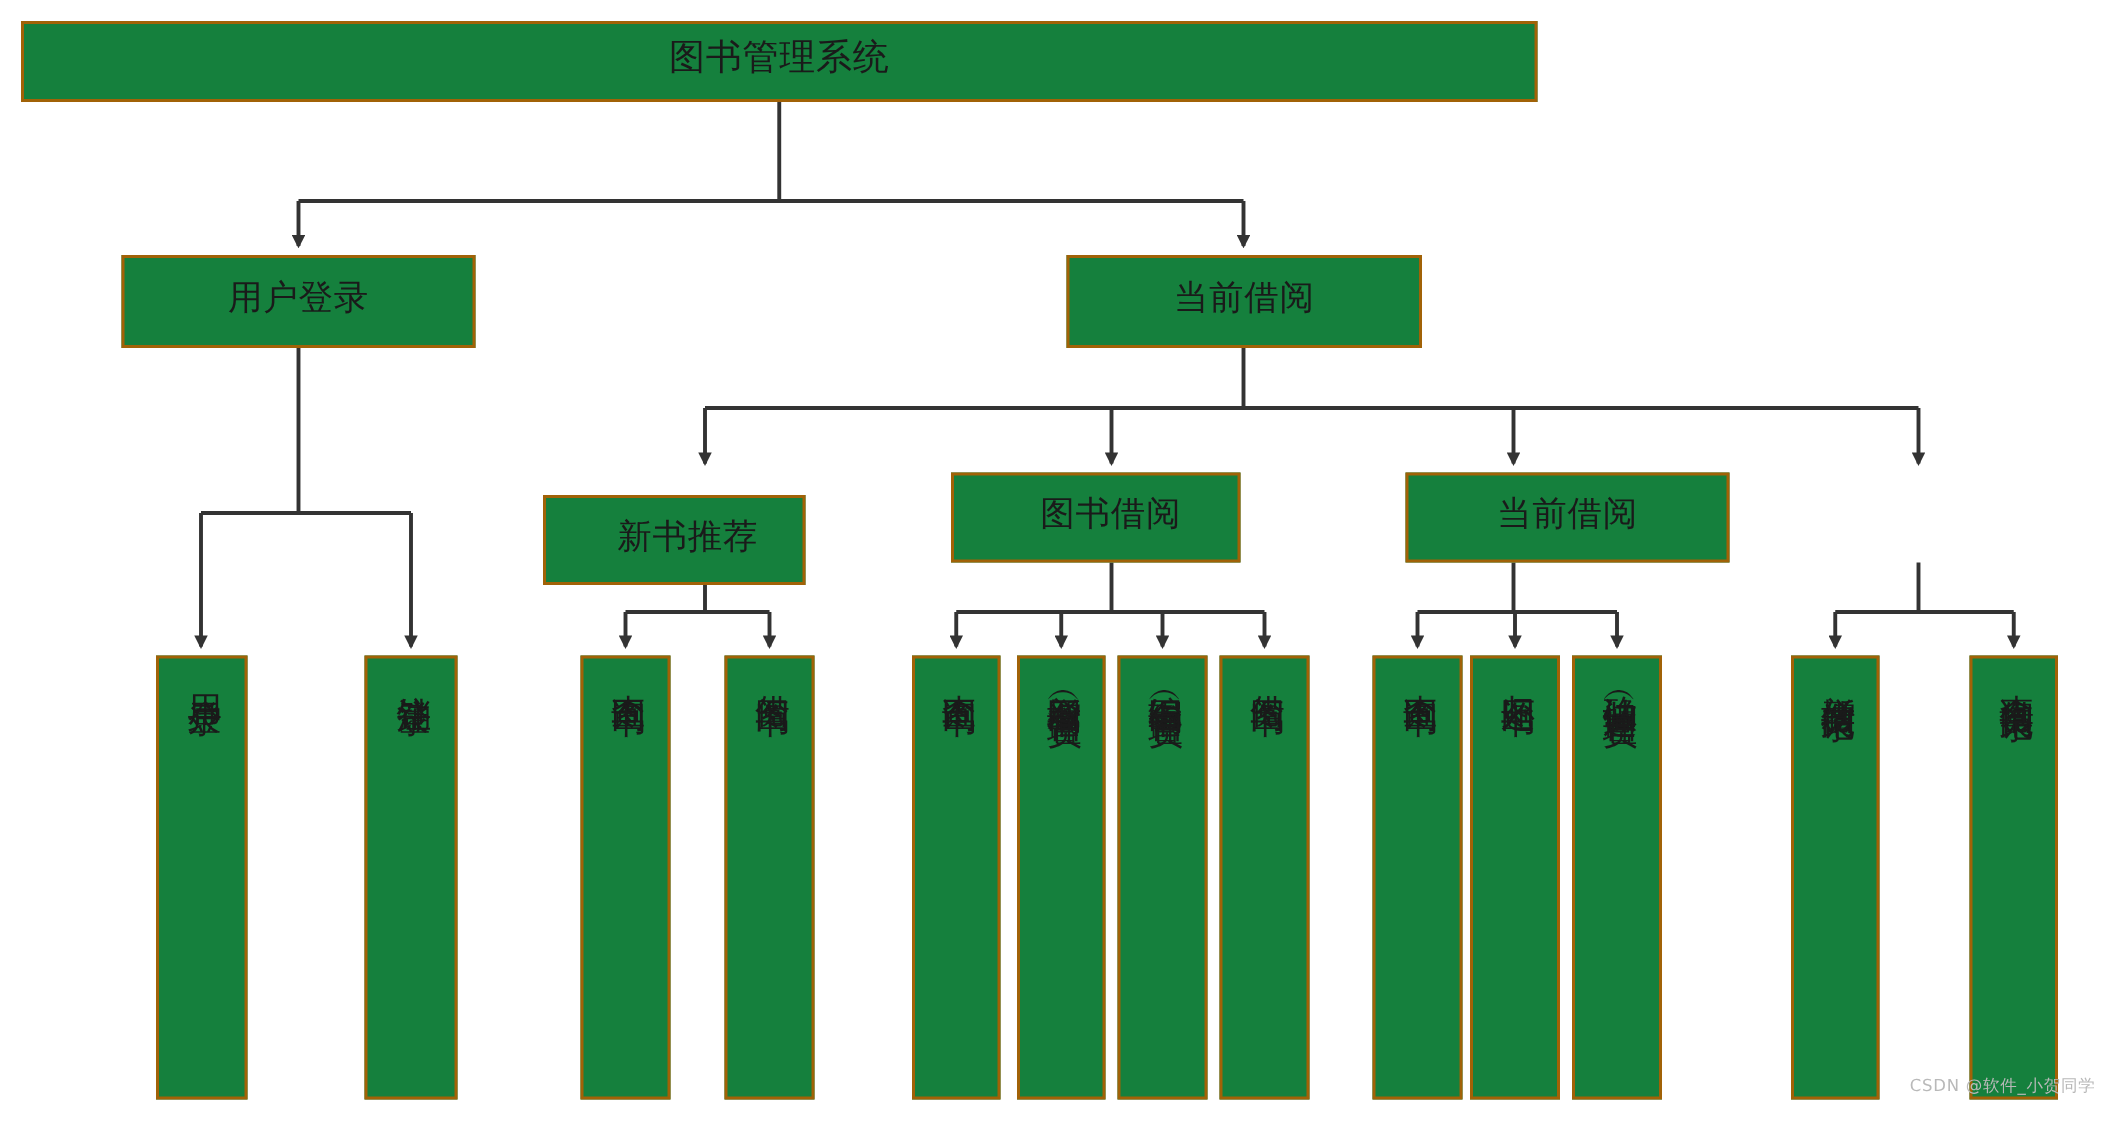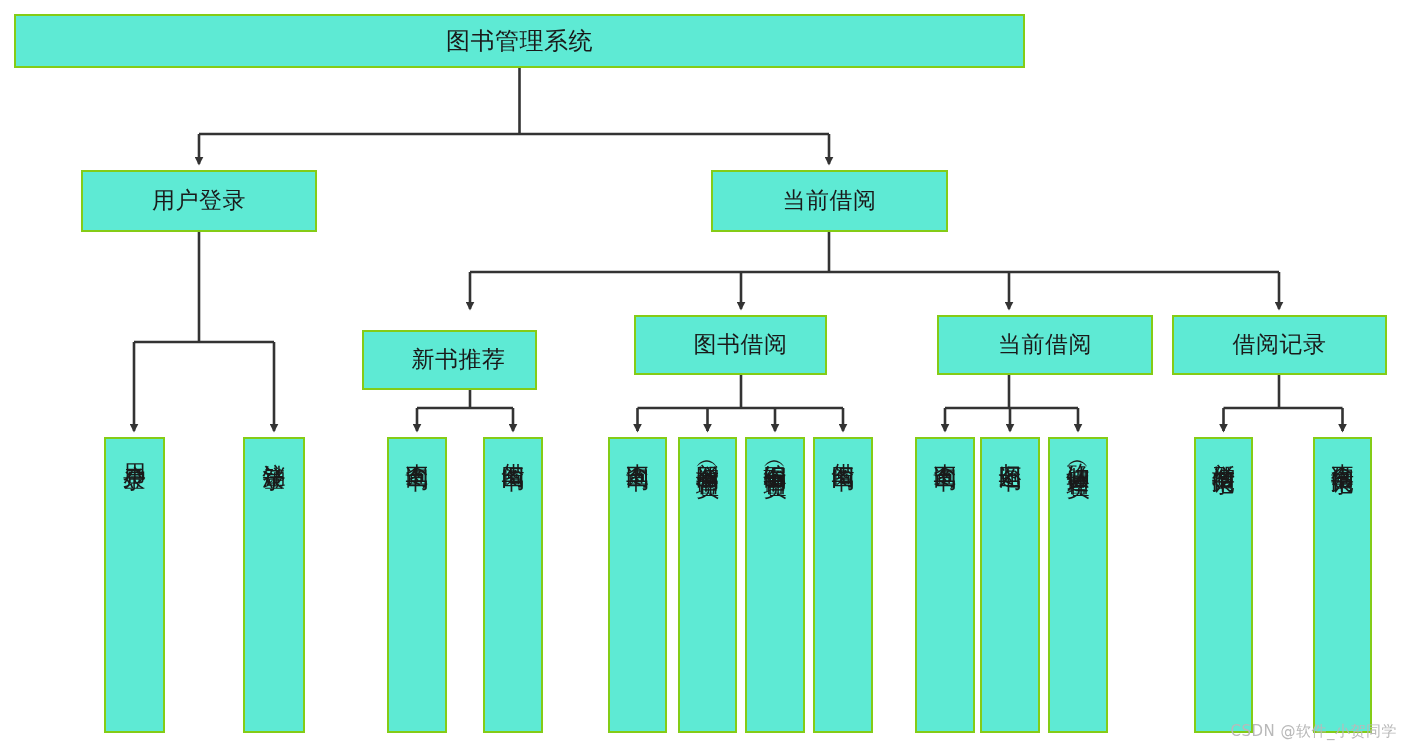--- a/index.html
+++ b/index.html
@@ -22,26 +22,27 @@
     position: absolute;
     left: 0;
     top: 0;
     width: 1405px;
     height: 747px;
     pointer-events: none;
   }
   .node {
     position: absolute;
     box-sizing: border-box;
-    background: #5eead4;
-    border: 2px solid #84cc16;
+    background: #15803d;
+    border: 2px solid #a16207;
     display: flex;
     align-items: center;
     justify-content: center;
     color: #1a1a1a;
+    font-family: Liberation Mono, monospace;
   }
   .node-label {
     display: block;
     text-align: center;
     line-height: 1.18;
     color: #1a1a1a;
   }
   
   .node.horiz .node-label {
     font-size: 23px;
@@ -61,22 +62,22 @@
     writing-mode: vertical-rl;
     text-orientation: upright;
     font-size: 23px;
     line-height: 1.0;
     letter-spacing: 2px;
     white-space: nowrap;
   }
   .watermark {
     position: absolute;
     right: 8px;
-    bottom: 6px;
-    font-size: 15px;
+    bottom: 16px;
+    font-size: 11px;
     color: #b9b9b9;
     white-space: nowrap;
     letter-spacing: 0.5px;
   }
 </style>
 </head>
 <body>
 
 <div id="diagram-root">
 
@@ -143,23 +144,20 @@
 
   <div class="node horiz" style="left:362px; top:330px; width:175px; height:60px;padding-left:18px;">
     <span class="node-label">新书推荐</span>
   </div>
   <div class="node horiz" style="left:634px; top:315px; width:193px; height:60px;padding-left:20px;">
     <span class="node-label">图书借阅</span>
   </div>
   <div class="node horiz" style="left:901px; top:315px; width:216px; height:60px;margin-left:36px;">
     <span class="node-label">当前借阅</span>
   </div>
-  <div class="node horiz" style="left:1172px; top:315px; width:215px; height:60px;">
-    <span class="node-label">借阅记录</span>
-  </div>
 
   <div class="node vert" style="left:104px; top:437px; width:61px; height:296px;">
     <span class="node-label">用户登录</span>
   </div>
   <div class="node vert" style="left:243px; top:437px; width:62px; height:296px;">
     <span class="node-label">注销登录</span>
   </div>
 
   <div class="node vert" style="left:387px; top:437px; width:60px; height:296px;">
     <span class="node-label">查询图书</span>

